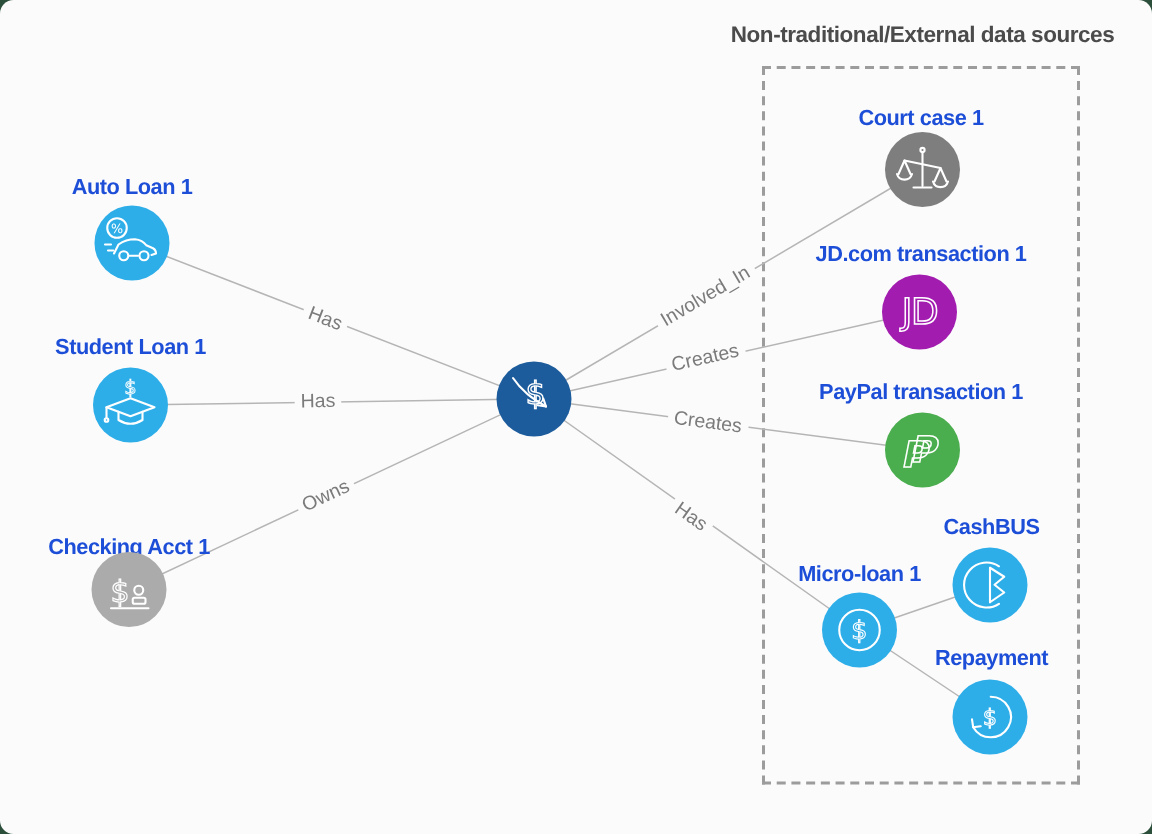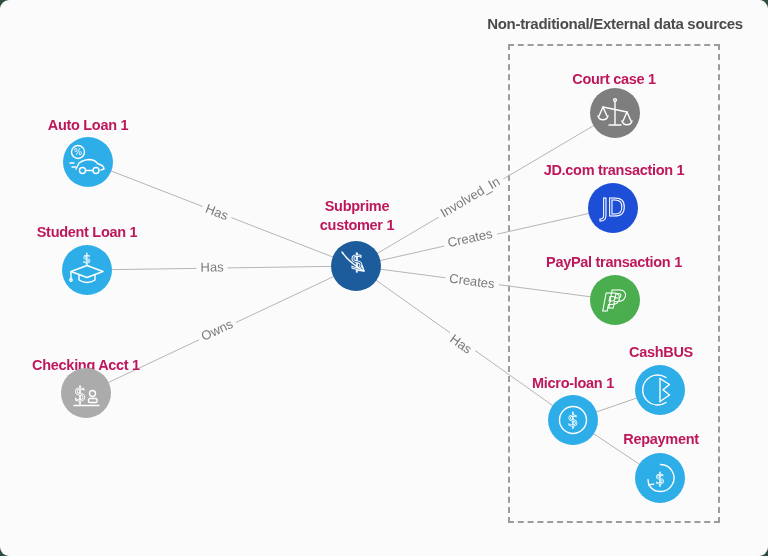--- a/index.html
+++ b/index.html
@@ -24,21 +24,21 @@
     letter-spacing:-0.3px;z-index:2;
   }
   .node-circle{
     position:absolute;width:50px;height:50px;border-radius:50%;
     transform:translate(-50%,-50%);z-index:3;
     display:flex;align-items:center;justify-content:center;
   }
   .node-circle svg{display:block;}
   .node-label{
     position:absolute;transform:translate(-50%,-50%);
-    font-size:14.5px;font-weight:bold;color:#be185d;
+    font-size:14.5px;font-weight:bold;color:#1d4ed8;
     white-space:nowrap;letter-spacing:-0.3px;z-index:3;text-align:center;
   }
   .node-label .lbl-line{display:block;line-height:19px;}
   .edge-label{
     position:absolute;font-size:13px;color:#7b7b7b;background:#FBFBFB;
     padding:0 4px;white-space:nowrap;z-index:2;
   }
   .icon-stroke{stroke:#fff;fill:none;stroke-width:1.4;stroke-linecap:round;stroke-linejoin:round;}
 </style>
 </head>
@@ -102,24 +102,20 @@
     <svg width="50" height="50" viewBox="0 0 50 50">
       <g class="icon-stroke" stroke-width="1.3">
         <circle cx="31.5" cy="25.5" r="3"></circle>
         <rect x="27.5" y="30.5" width="8.5" height="4" rx="1.2"></rect>
         <path d="M13,37.5 H38"></path>
       </g>
       <text x="19" y="33" font-size="20" fill="none" stroke="#fff" stroke-width="0.8" text-anchor="middle" font-family="DejaVu Sans, sans-serif">$</text>
     </svg>
   </div>
 
-  <div class="node-label" style="left:357px;top:216px;">
-    <span class="lbl-line">Subprime</span>
-    <span class="lbl-line">customer 1</span>
-  </div>
   <div class="node-circle" style="left: 356px; top: 266px; background-color: rgb(28, 92, 156);">
     <svg width="50" height="50" viewBox="0 0 50 50">
       <text x="26" y="28" font-size="21" fill="none" stroke="#fff" stroke-width="0.9" text-anchor="middle" font-family="DejaVu Sans, sans-serif">$</text>
       <g class="icon-stroke" stroke-width="1.3">
         <path d="M11,11 C17,20 24,25 33,30"></path>
         <path d="M33,30 L27.5,29.2 M33,30 L31.2,24.8"></path>
       </g>
     </svg>
   </div>
 
@@ -133,21 +129,21 @@
         <path d="M13,19 L37,24"></path>
         <path d="M13,19 L9,28 M13,19 L17,28"></path>
         <path d="M8,28 A5.2,5.2 0 0 0 18,28"></path>
         <path d="M37,24 L33,33 M37,24 L41,33"></path>
         <path d="M32,33 A5.2,5.2 0 0 0 42,33"></path>
       </g>
     </svg>
   </div>
 
   <div class="node-label" style="left:614px;top:170px;">JD.com transaction 1</div>
-  <div class="node-circle" style="left: 613px; top: 208px; background-color: #1d4ed8; text-align: right;">
+  <div class="node-circle" style="left: 613px; top: 208px; background-color: #a21caf; text-align: right;">
     <svg width="50" height="50" viewBox="0 0 50 50">
       <text x="25" y="33" font-size="24" fill="none" stroke="#fff" stroke-width="1" text-anchor="middle" letter-spacing="-1" font-family="DejaVu Sans, sans-serif">JD</text>
     </svg>
   </div>
 
   <div class="node-label" style="left:614px;top:262px;">PayPal transaction 1</div>
   <div class="node-circle" style="left: 615px; top: 300px; background-color: rgb(74, 173, 78);">
     <svg width="50" height="50" viewBox="0 0 50 50">
       <text x="21" y="36" font-size="24" font-style="italic" font-weight="bold" fill="none" stroke="#fff" stroke-width="1" text-anchor="middle" font-family="DejaVu Sans, sans-serif">P</text>
       <text x="27" y="33" font-size="24" font-style="italic" font-weight="bold" fill="none" stroke="#fff" stroke-width="1" text-anchor="middle" font-family="DejaVu Sans, sans-serif">P</text>

